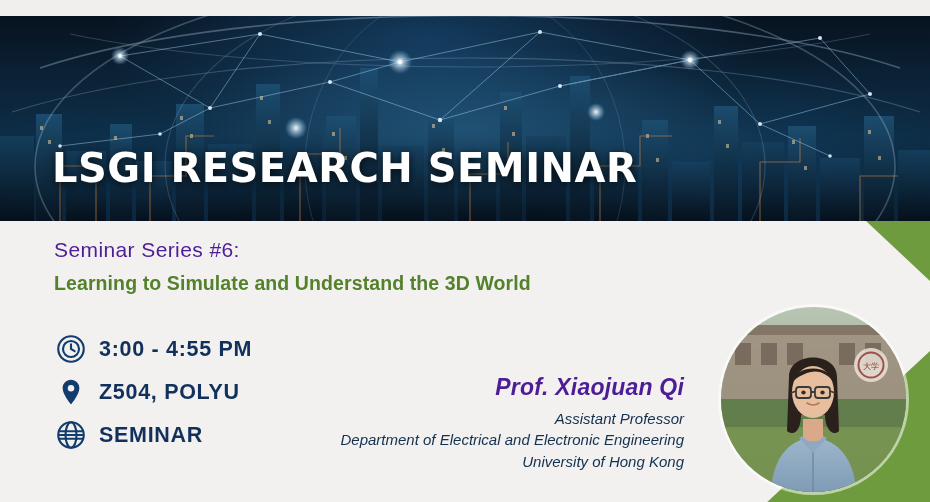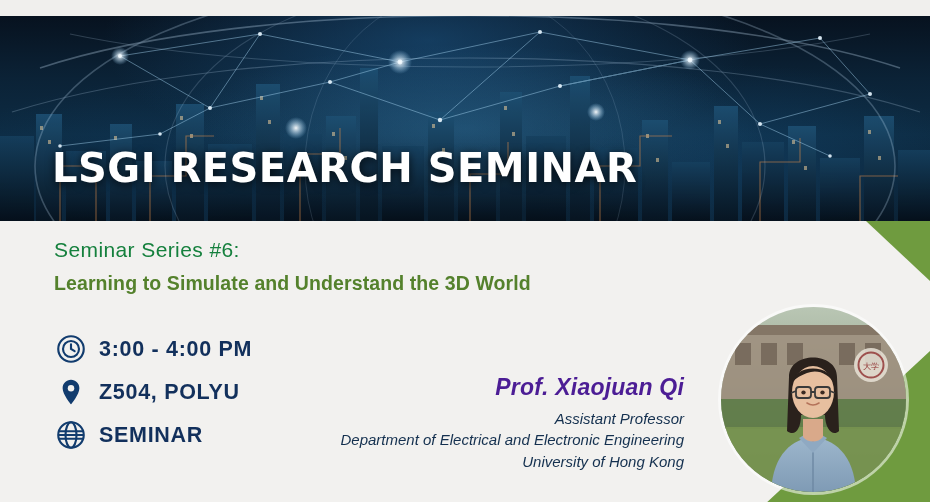--- a/index.html
+++ b/index.html
@@ -16,21 +16,21 @@
   .hero-glow{position:absolute;left:0;top:0;width:930px;height:205px;
         background:radial-gradient(ellipse 430px 120px at 50% 55%, rgba(70,150,200,0.30) 0%, rgba(0,0,0,0) 70%);}
   .hero svg{position:absolute;left:0;top:0;}
   .hero-title{position:absolute;left:52px;top:129px;color:#ffffff;font-size:40px;font-weight:bold;
         letter-spacing:0.5px;font-family:"DejaVu Sans",sans-serif;
         text-shadow:0 2px 10px rgba(0,0,0,0.75);}
 
   
   .body{position:relative;width:930px;height:297px;background:#f2f1ef;}
 
-  .series{position:absolute;left:54px;top:222px;color:#15803d;font-size:21px;font-weight:500;letter-spacing:0.4px;}
+  .series{position:absolute;left:54px;top:222px;color:#4c1d95;font-size:21px;font-weight:500;letter-spacing:0.4px;}
   .talk-title{position:absolute;left:54px;top:256px;color:#54812c;font-size:19.5px;font-weight:bold;letter-spacing:0.1px;text-align:right;}
 
   .info{position:absolute;left:54px;top:313px;}
   .info-row{display:flex;align-items:center;height:40px;margin-bottom:3px;}
   .info-icon{width:34px;height:34px;flex:0 0 34px;display:flex;align-items:center;justify-content:center;color:#123c6e;}
   .info-text{margin-left:11px;color:#12305c;font-size:21.5px;font-weight:bold;letter-spacing:0.7px;}
 
   
   .speaker{position:absolute;right:246px;top:358px;text-align:right;width:400px;}
   .sp-name{color:#4c1d95;font-size:23px;font-weight:bold;font-style:italic;letter-spacing:0.2px;}
@@ -197,21 +197,21 @@
 
 
     <div class="info-row">
       <span class="info-icon">
         <svg width="30" height="30" viewBox="0 0 24 24" fill="none" stroke="#123c6e" stroke-width="1.7">
           <circle cx="12" cy="12" r="10.2"></circle>
           <circle cx="12" cy="12" r="6.4"></circle>
           <path d="M12 8.3 V12 L14.9 13.7" stroke-linecap="round"></path>
         </svg>
       </span>
-      <span class="info-text">3:00 - 4:00 PM</span>
+      <span class="info-text">3:00 - 4:55 PM</span>
     </div>
 
     <div class="info-row">
       <span class="info-icon">
         <svg width="30" height="30" viewBox="0 0 24 24">
           <path d="M12 2.2c-3.7 0-6.7 3-6.7 6.7 0 5 6.7 12.9 6.7 12.9s6.7-7.9 6.7-12.9c0-3.7-3-6.7-6.7-6.7z" fill="#123c6e"></path>
           <circle cx="12" cy="9" r="2.6" fill="#f2f1ef"></circle>
         </svg>
       </span>
       <span class="info-text">Z504, POLYU</span>

